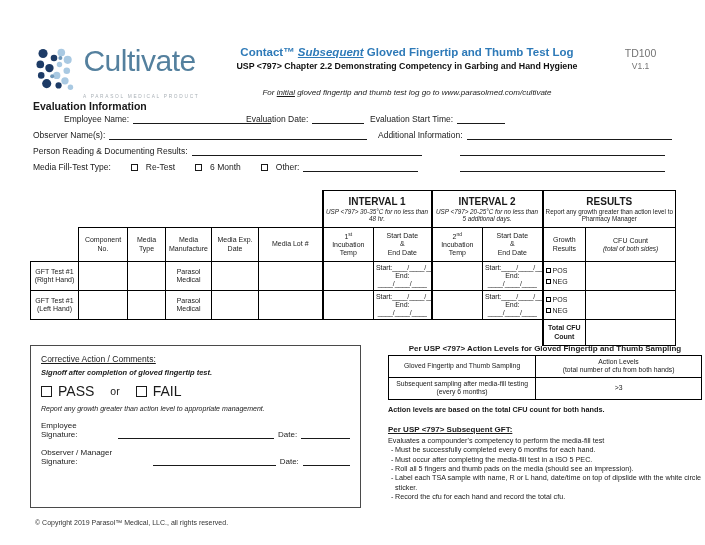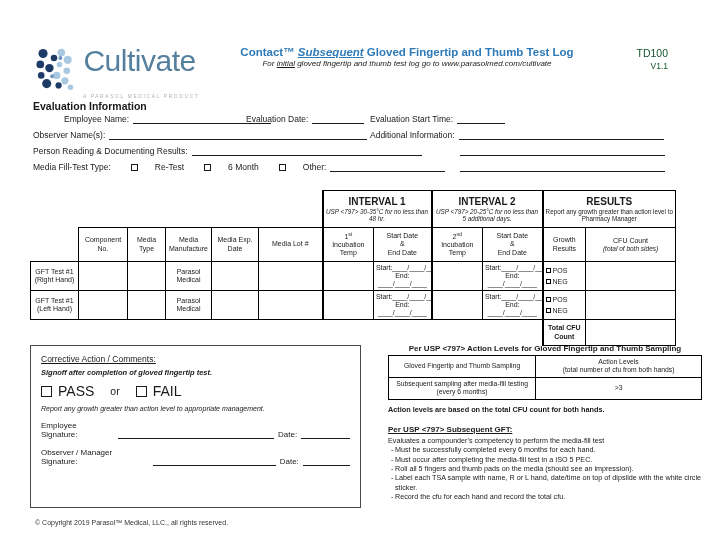--- a/index.html
+++ b/index.html
@@ -8,33 +8,33 @@
   .page { position:relative; width:705px; height:545px; background:#ffffff; overflow:hidden; }
   .abs { position:absolute; }
 
   
   .brand-name { font-size:30px; letter-spacing:-0.5px; color:#54809e; line-height:1; }
   .brand-tagline { font-size:4.8px; letter-spacing:1.7px; color:#aab1b7; }
   .title-block { text-align:center; }
   .doc-title { font-size:11.5px; font-weight:bold; color:#2e7ab8; white-space:nowrap; }
   .doc-title .emph { font-style:italic; text-decoration:underline; }
   .doc-subtitle { font-size:8.8px; font-weight:bold; color:#111; margin-top:3px; }
-  .doc-note { font-size:8px; font-style:italic; margin-top:1px; }
+  .doc-note { font-size:8px; font-style:italic; margin-top:17px; }
   .doc-note .emph { text-decoration:underline; }
-  .doc-code { text-align:right; color:#14532d; }
+  .doc-code { text-align:center; color:#737373; }
   .doc-code .code { font-size:10.5px; }
   .doc-code .ver { font-size:8.5px; margin-top:2px; }
 
   
   .section-heading { font-size:10.5px; font-weight:bold; }
   .lbl { font-size:8.5px; white-space:nowrap; }
   .blank { display:inline-block; border-bottom:1px solid #1a1a1a; height:10px; vertical-align:bottom; }
   .fieldrow { display:flex; align-items:flex-end; gap:4px; }
   .cb { display:inline-block; width:7px; height:7px; border:1px solid #1a1a1a; background:#fff; }
-  .opt { display:inline-flex; align-items:center; gap:17px; margin-left:16px; }
+  .opt { display:inline-flex; align-items:center; gap:8px; margin-left:16px; }
 
   
   table.log { position:absolute; left:30px; top:190px; width:645px; border-collapse:collapse; table-layout:fixed; }
   table.log td { border:1px solid #000; text-align:center; vertical-align:middle; padding:1px 2px; font-size:7px; line-height:1.15; overflow:hidden; }
   table.log td.nb { border:none; }
   table.log td.thickL { border-left:2px solid #000; }
   tr.r-group { height:37px; }
   tr.r-head { height:34px; }
   tr.r-data { height:29px; }
   tr.r-total { height:26px; }
@@ -107,20 +107,21 @@
             <circle cx="21" cy="33" r="2.2"></circle>
         </g>
       </svg>
     </span>
     <span class="brand-name" style="display:inline-block; margin-left:4px;">Cultivate</span>
     <div class="brand-tagline" style="margin-left:50px; margin-top:-2px;">A PARASOL MEDICAL PRODUCT</div>
   </div>
 
   <div class="abs title-block" style="left:222px; top:46px; width:370px;">
     <div class="doc-title"><span>Contact™ </span><span class="emph">Subsequent</span><span> Gloved Fingertip and Thumb Test Log</span></div>
+    <div class="doc-subtitle">USP &lt;797&gt; Chapter 2.2 Demonstrating Competency in Garbing and Hand Hygiene</div>
     <div class="doc-note"><span>For </span><span class="emph">initial</span><span> gloved fingertip and thumb test log go to www.parasolmed.com/cultivate</span></div>
   </div>
 
   <div class="abs doc-code" style="left:613px; top:47px; width:55px;">
     <div class="code">TD100</div>
     <div class="ver">V1.1</div>
   </div>
 
   <div class="abs section-heading" style="left:33px; top:100px;">Evaluation Information</div>
 
@@ -134,21 +135,21 @@
   </div>
   <div class="abs fieldrow" style="left:370px; top:114px;">
     <span class="lbl">Evaluation Start Time:</span>
       <span class="blank" style="width:48px;"></span>
   </div>
 
   <div class="abs fieldrow" style="left:33px; top:130px;">
     <span class="lbl">Observer Name(s):</span>
       <span class="blank" style="width:258px;"></span>
   </div>
-  <div class="abs fieldrow" style="left:370px; top:130px;">
+  <div class="abs fieldrow" style="left:378px; top:130px;">
     <span class="lbl">Additional Information:</span>
       <span class="blank" style="width:205px;"></span>
   </div>
 
   <div class="abs fieldrow" style="left:33px; top:146px;">
     <span class="lbl">Person Reading &amp; Documenting Results:</span>
       <span class="blank" style="width:230px;"></span>
   </div>
   <span class="abs blank" style="left:460px; top:146px; width:205px;"></span>
 

